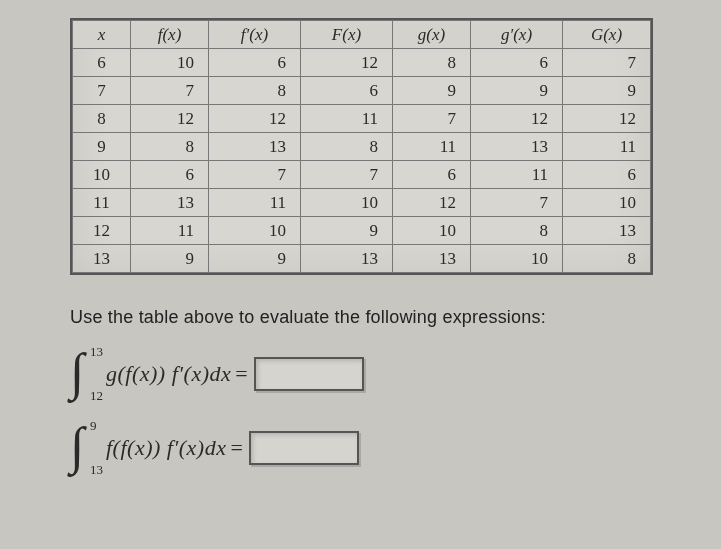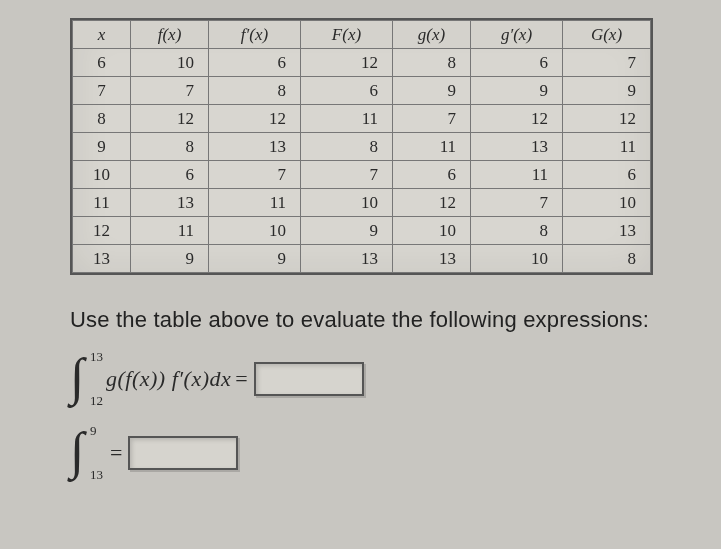--- a/index.html
+++ b/index.html
@@ -39,21 +39,21 @@
     .col-fp { width: 92px; margin-left: 20px; }
     .col-F  { width: 92px; }
     .col-g  { width: 78px; }
     .col-gp { width: 92px; margin-top: 22px; }
     .col-G  { width: 88px; }
     td { text-align: right; padding-right: 14px; }
     td.xcol { text-align: center; padding-right: 6px; }
 
     .prompt {
       margin-top: 28px;
-      font-size: 22px;
+      font-size: 18px;
       font-family: Verdana, Geneva, sans-serif;
       color: #222;
       letter-spacing: 0.2px;
     }
     .qrow {
       display: flex;
       align-items: center;
       margin-top: 18px;
     }
     .expr {
@@ -215,20 +215,21 @@
       </div>
       <div class="answer-box"></div>
     </div>
     <div class="qrow">
       <div class="expr">
         <span class="integral">
           <span class="int-sign">∫</span>
           <span class="ub">9</span>
           <span class="lb">13</span>
         </span>
+        <span class="integrand">f(f(x)) f′(x)dx</span>
         <span class="eq">=</span>
       </div>
       <div class="answer-box"></div>
     </div>
   </div>
 
 
 
 
 </body></html>

